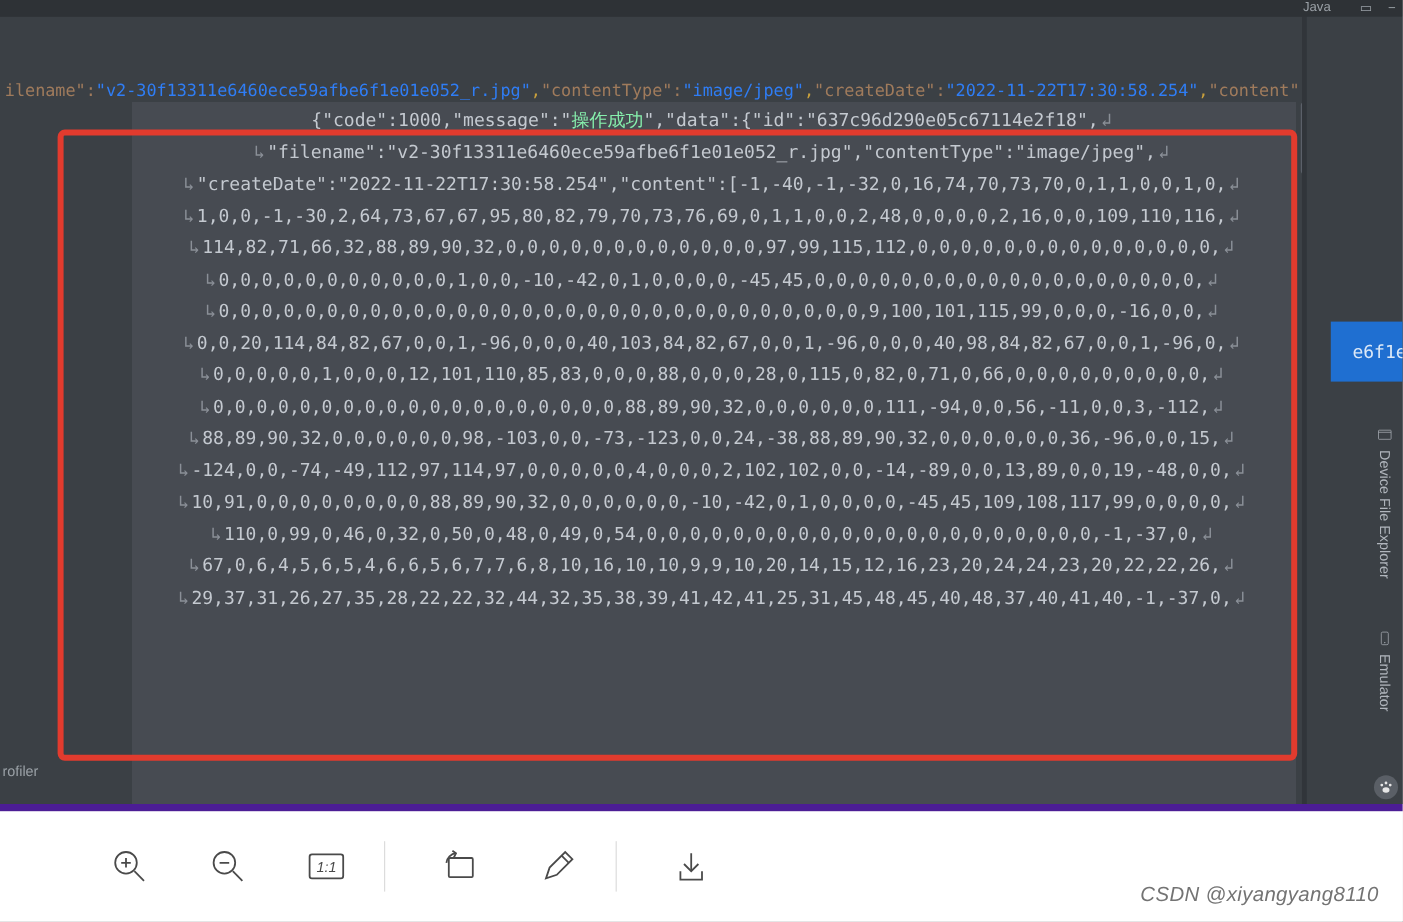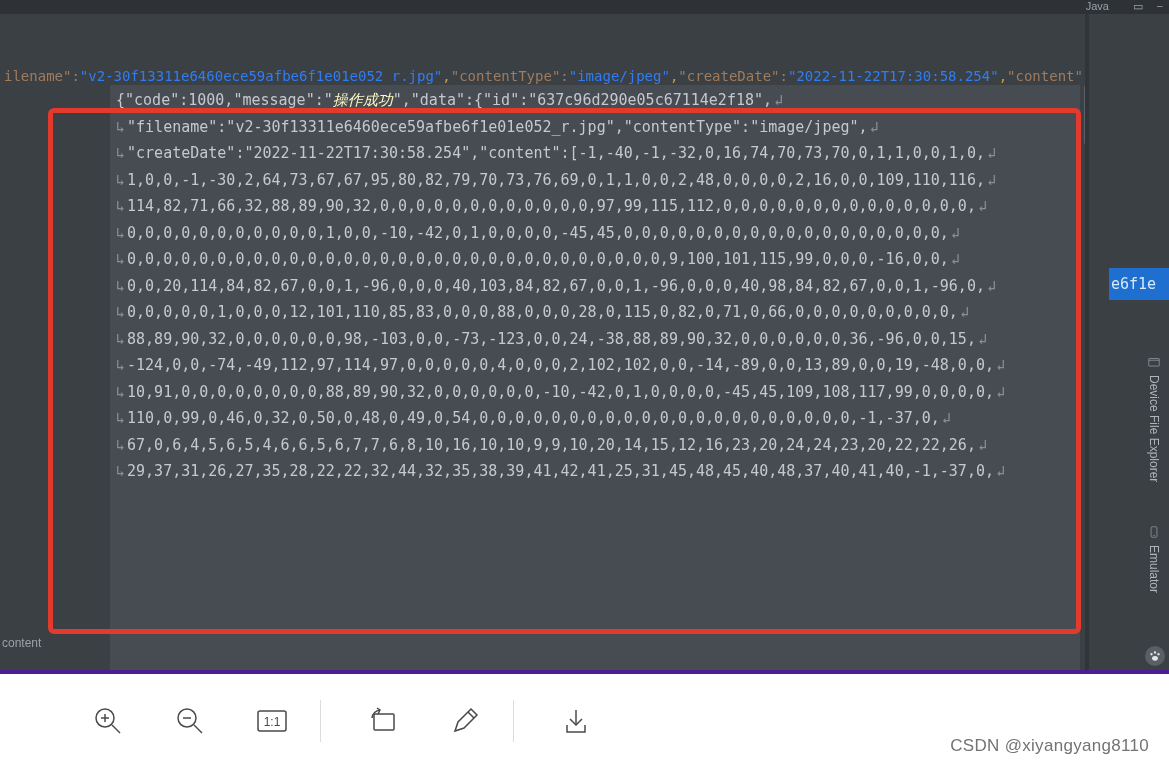--- a/index.html
+++ b/index.html
@@ -1,20 +1,21 @@
 <!DOCTYPE html>
 <html><head>
 <meta charset="utf-8">
 <style>
   * { margin: 0; padding: 0; box-sizing: border-box; }
   html, body { width: 1169px; height: 768px; overflow: hidden; font-family: "Segoe UI", Tahoma, sans-serif; background: #f5f5f5; }
   .app {
     width: 100%; height: 100%;
     display: flex; flex-direction: column;
     position: relative;
+    text-align: center;
   }
   .ide-area {
     flex: 1 1 auto;
     background: #3b4045;
     position: relative;
     overflow: hidden;
   }
   .top-tab {
     position: absolute; top: 0; left: 0; right: 0; height: 14px;
     background: #2e3236;
@@ -48,21 +49,21 @@
     top: 85px; left: 110px; right: 85px; bottom: 0;
     background: #474b52;
     color: #c4c9d0;
     font-family: Consolas, Menlo, monospace;
     font-size: 15px;
     line-height: 26.5px;
     padding: 2px 10px 2px 6px;
     overflow: hidden;
     border-right: 4px solid #3b4045;
   }
-  .json-pane .cn { color: #fef9c3; font-style: italic; }
+  .json-pane .cn { color: #86efac; }
   .json-scroll {
     position: absolute;
     top: 85px; right: 79px; width: 6px; height: 60px;
     background: #5b6069;
     border-radius: 3px;
   }
   .wrap-arrow { color: #8a8f97; }
   .wrap-arrow.lead::before { content: "↳"; color: #8a8f97; margin-right: 2px; }
   .wrap-arrow.trail::after { content: "↲"; color: #8a8f97; margin-left: 2px; }
 
@@ -107,48 +108,49 @@
     align-items: center;
     gap: 6px;
   }
   .rotated-label svg { flex: 0 0 auto; }
   .rl-dfe { top: 355px; }
   .rl-emu { top: 525px; }
 
   .blue-tab {
     position: absolute;
     right: 0; top: 268px;
-    width: 60px; height: 32px;
+    width: 60px; height: 50px;
     background: #1f6fd1;
     color: #dbe8f7;
     font-family: Consolas, monospace;
     font-size: 15px;
     display: flex; align-items: center;
-    padding-left: 2px;
+    padding-left: 18px;
     overflow: hidden;
   }
   .paw {
     position: absolute;
     right: 4px; bottom: 4px;
     width: 20px; height: 20px;
     border-radius: 50%;
     background: #5a5f66;
     display: flex; align-items: center; justify-content: center;
     color: #e6e6e6;
     font-size: 12px;
   }
 
   .viewer {
     flex: 0 0 98px;
     background: #ffffff;
     position: relative;
-    border-top: 4px solid #4c1d95;
+    border-top: 6px solid #4c1d95;
     display: flex;
     align-items: center;
     z-index: 3;
+    font-style: italic;
   }
   .viewer .tools {
     display: flex;
     align-items: center;
     gap: 42px;
     padding-left: 88px;
   }
   .viewer .sep {
     width: 1px; height: 42px; background: #dcdcdc;
     margin-left: -14px;
@@ -189,32 +191,33 @@
     <div class="json-pane" id="json-pane">
         <div>{"code":1000,"message":"<span class="cn">操作成功</span>","data":{"id":"637c96d290e05c67114e2f18",<span class="wrap-arrow trail"></span></div>
         <div><span class="wrap-arrow lead"></span>"filename":"v2-30f13311e6460ece59afbe6f1e01e052_r.jpg","contentType":"image/jpeg",<span class="wrap-arrow trail"></span></div>
         <div><span class="wrap-arrow lead"></span>"createDate":"2022-11-22T17:30:58.254","content":[-1,-40,-1,-32,0,16,74,70,73,70,0,1,1,0,0,1,0,<span class="wrap-arrow trail"></span></div>
         <div><span class="wrap-arrow lead"></span>1,0,0,-1,-30,2,64,73,67,67,95,80,82,79,70,73,76,69,0,1,1,0,0,2,48,0,0,0,0,2,16,0,0,109,110,116,<span class="wrap-arrow trail"></span></div>
         <div><span class="wrap-arrow lead"></span>114,82,71,66,32,88,89,90,32,0,0,0,0,0,0,0,0,0,0,0,0,97,99,115,112,0,0,0,0,0,0,0,0,0,0,0,0,0,0,<span class="wrap-arrow trail"></span></div>
         <div><span class="wrap-arrow lead"></span>0,0,0,0,0,0,0,0,0,0,0,1,0,0,-10,-42,0,1,0,0,0,0,-45,45,0,0,0,0,0,0,0,0,0,0,0,0,0,0,0,0,0,0,<span class="wrap-arrow trail"></span></div>
         <div><span class="wrap-arrow lead"></span>0,0,0,0,0,0,0,0,0,0,0,0,0,0,0,0,0,0,0,0,0,0,0,0,0,0,0,0,0,0,9,100,101,115,99,0,0,0,-16,0,0,<span class="wrap-arrow trail"></span></div>
         <div><span class="wrap-arrow lead"></span>0,0,20,114,84,82,67,0,0,1,-96,0,0,0,40,103,84,82,67,0,0,1,-96,0,0,0,40,98,84,82,67,0,0,1,-96,0,<span class="wrap-arrow trail"></span></div>
         <div><span class="wrap-arrow lead"></span>0,0,0,0,0,1,0,0,0,12,101,110,85,83,0,0,0,88,0,0,0,28,0,115,0,82,0,71,0,66,0,0,0,0,0,0,0,0,0,<span class="wrap-arrow trail"></span></div>
+        <div><span class="wrap-arrow lead"></span>0,0,0,0,0,0,0,0,0,0,0,0,0,0,0,0,0,0,0,88,89,90,32,0,0,0,0,0,0,111,-94,0,0,56,-11,0,0,3,-112,<span class="wrap-arrow trail"></span></div>
         <div><span class="wrap-arrow lead"></span>88,89,90,32,0,0,0,0,0,0,98,-103,0,0,-73,-123,0,0,24,-38,88,89,90,32,0,0,0,0,0,0,36,-96,0,0,15,<span class="wrap-arrow trail"></span></div>
         <div><span class="wrap-arrow lead"></span>-124,0,0,-74,-49,112,97,114,97,0,0,0,0,0,4,0,0,0,2,102,102,0,0,-14,-89,0,0,13,89,0,0,19,-48,0,0,<span class="wrap-arrow trail"></span></div>
         <div><span class="wrap-arrow lead"></span>10,91,0,0,0,0,0,0,0,0,88,89,90,32,0,0,0,0,0,0,-10,-42,0,1,0,0,0,0,-45,45,109,108,117,99,0,0,0,0,<span class="wrap-arrow trail"></span></div>
         <div><span class="wrap-arrow lead"></span>110,0,99,0,46,0,32,0,50,0,48,0,49,0,54,0,0,0,0,0,0,0,0,0,0,0,0,0,0,0,0,0,0,0,0,0,-1,-37,0,<span class="wrap-arrow trail"></span></div>
         <div><span class="wrap-arrow lead"></span>67,0,6,4,5,6,5,4,6,6,5,6,7,7,6,8,10,16,10,10,9,9,10,20,14,15,12,16,23,20,24,24,23,20,22,22,26,<span class="wrap-arrow trail"></span></div>
         <div><span class="wrap-arrow lead"></span>29,37,31,26,27,35,28,22,22,32,44,32,35,38,39,41,42,41,25,31,45,48,45,40,48,37,40,41,40,-1,-37,0,<span class="wrap-arrow trail"></span></div>
       </div>
     <div class="json-scroll"></div>
 
     <div class="redbox"></div>
 
-    <div class="left-bottom">content</div>
+    <div class="left-bottom">rofiler</div>
 
     <div class="right-strip"></div>
     <div class="right-rail"></div>
 
     <div class="blue-tab">e6f1e</div>
 
     <div class="rotated-label rl-dfe">
       <svg width="14" height="14" viewBox="0 0 24 24">
           <rect x="3" y="6" width="18" height="13" rx="1" stroke="#b0b5bc" fill="none"></rect>
           <path d="M3 9h18" stroke="#b0b5bc"></path>

